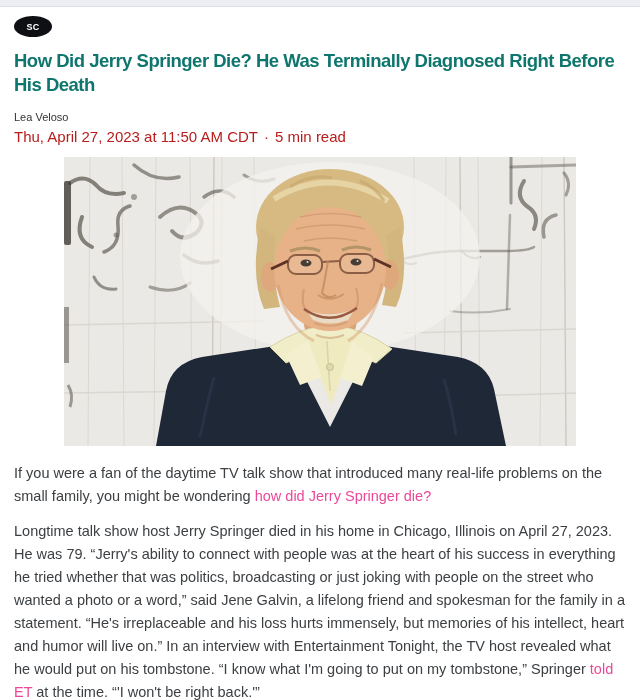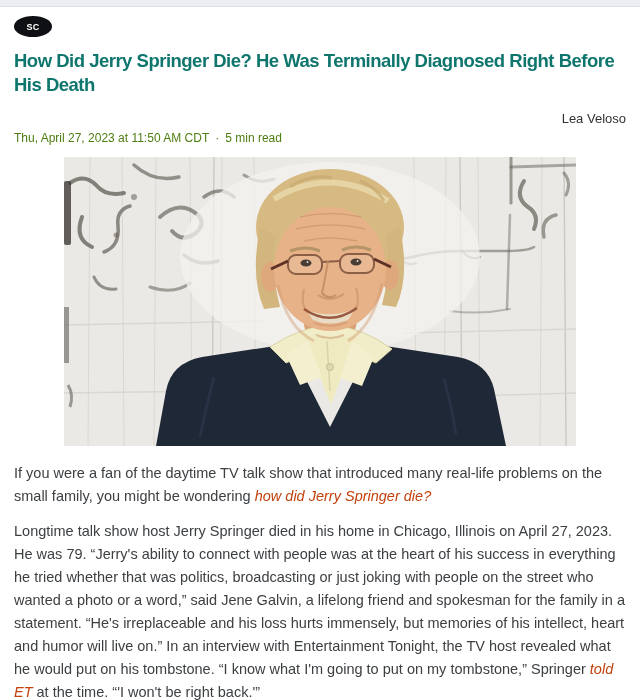--- a/index.html
+++ b/index.html
@@ -16,31 +16,31 @@
     background:#0f1013; color:#ffffff;
     display:flex; align-items:center; justify-content:center;
     font-size:9px; font-weight:bold; letter-spacing:.3px;
     margin-top:9px; cursor:pointer;
   }
   h1.title {
     margin:12px 0 0 0;
     font-size:18.5px; line-height:24px; letter-spacing:-0.5px;
     font-weight:700; color:#0f766e;
   }
-  .author { margin-top:14px; font-size:13px; color:#303234;text-align:right; }
-  .meta { margin-top:5px; font-size:12px; color:#4d7c0f; }
+  .author { margin-top:14px; font-size:11px; color:#303234; }
+  .meta { margin-top:5px; font-size:15px; color:#b91c1c; }
   .meta .dot { margin:0 6px; }
   figure.photo { margin:12px auto 0; width:512px; height:289px; padding:0; }
   figure.photo svg { display:block; width:512px; height:289px; }
   p.para {
     font-size:14.5px; line-height:23px; color:#3d4043;
     margin:16px 0 0 0;
   }
   p.para + p.para { margin-top:12px; }
-  a.inline-link { color:#c2410c; text-decoration:none; cursor:pointer;font-style:italic; }
+  a.inline-link { color:#ec4899; text-decoration:none; cursor:pointer; }
 </style>
 </head>
 <body>
 
 <div class="page">
   <div class="topbar"></div>
   <div class="content">
 
     <div class="badge">
       <span>SC</span>

